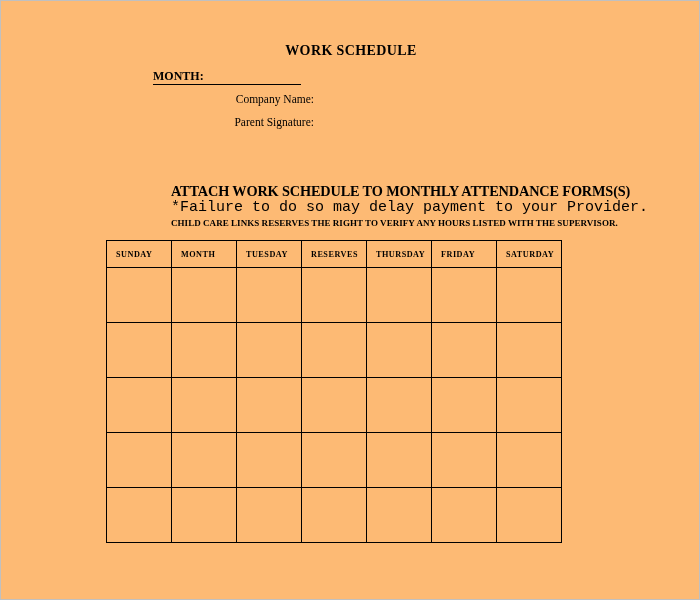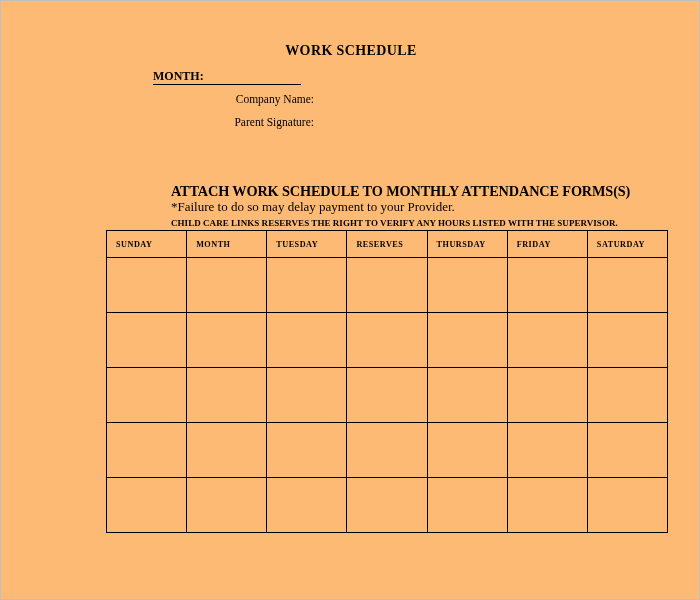--- a/index.html
+++ b/index.html
@@ -83,39 +83,40 @@
     top: 182px;
     font-size: 14.3px;
     font-weight: bold;
     white-space: nowrap;
     letter-spacing: -0.15px;
   }
   .notice-sub {
     position: absolute;
     left: 170px;
     top: 198px;
-    font-size: 13px;
-    white-space: nowrap;
+    font-size: 15px;
+    white-space: nowrap;
+    font-family: Liberation Mono, monospace;
   }
   .notice-fine {
     position: absolute;
     left: 170px;
     top: 217px;
     font-size: 9px;
     font-weight: bold;
     white-space: nowrap;
     letter-spacing: 0.05px;
   }
 
   
   .schedule-table {
     position: absolute;
     left: 105px;
-    top: 229px;
-    width: 562px;
+    top: 239px;
+    width: 456px;
     border-collapse: collapse;
     table-layout: fixed;
   }
   .schedule-table th,
   .schedule-table td {
     border: 1.3px solid #000;
     padding: 0;
   }
   .schedule-table th {
     height: 26px;

